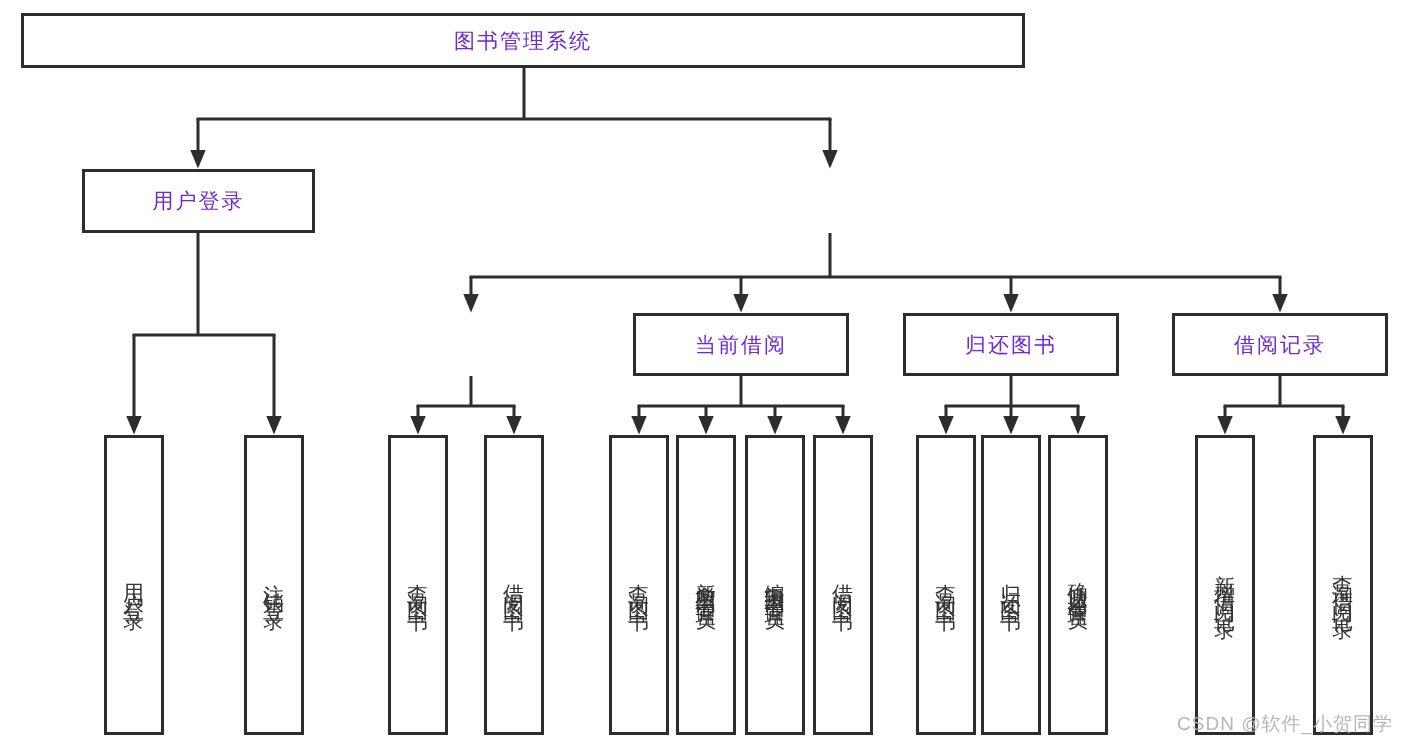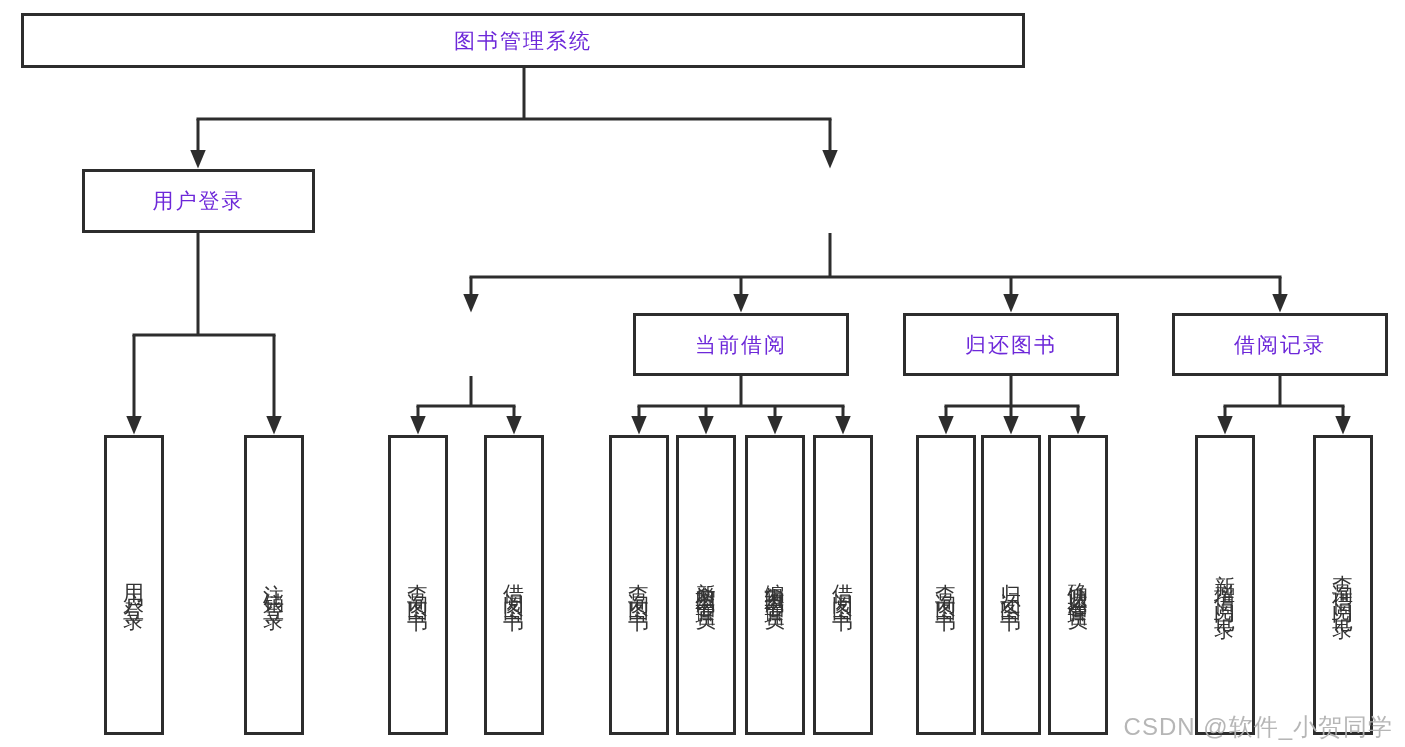--- a/index.html
+++ b/index.html
@@ -41,21 +41,21 @@
     color: #333333;
   }
   .vlabel.tight {
     font-size: 20px;
     letter-spacing: 4px;
   }
   .watermark {
     position: absolute;
     right: 12px;
     top: 711px;
-    font-size: 24px;
+    font-size: 19px;
     letter-spacing: 1px;
     color: rgba(178, 178, 178, 0.95);
     white-space: nowrap;
     z-index: 5;
   }
 </style>
 </head>
 <body>
 
 <div class="canvas">

